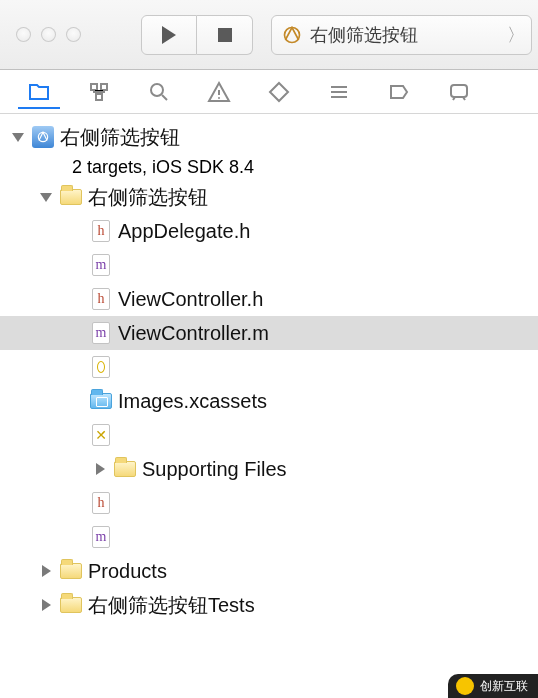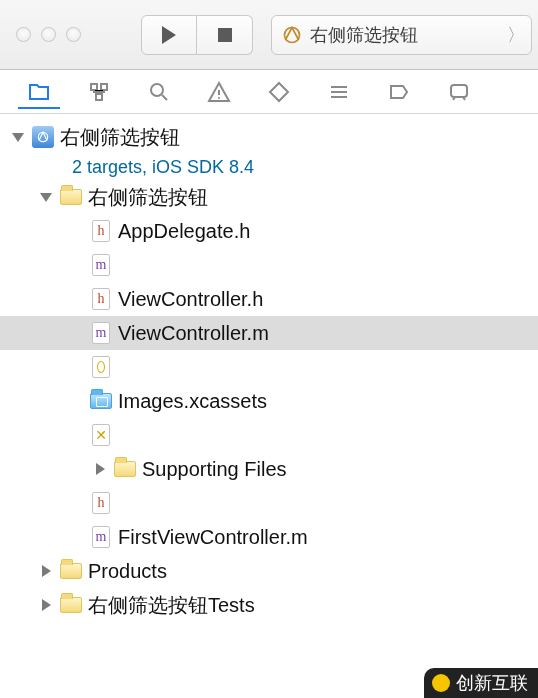--- a/index.html
+++ b/index.html
@@ -47,21 +47,21 @@
 
   
   .tree { padding-top: 6px; font-size: 20px; color: #111; }
   .row { display: flex; align-items: center; height: 34px; white-space: nowrap; }
   .row.selected { background: #dcdcdc; }
   .disclosure { width: 16px; height: 16px; margin-right: 2px; display: inline-flex; align-items: center; justify-content: center; }
   .tri-right { width: 0; height: 0; border-left: 9px solid #7a7a7a; border-top: 6px solid transparent; border-bottom: 6px solid transparent; }
   .tri-down { width: 0; height: 0; border-top: 9px solid #7a7a7a; border-left: 6px solid transparent; border-right: 6px solid transparent; }
   .ico { width: 22px; height: 22px; margin: 0 6px 0 4px; display: inline-flex; align-items: center; justify-content: center; flex-shrink: 0; }
   .label { }
-  .subtitle { font-size: 18px; color: #0369a1; }
+  .subtitle { font-size: 18px; color: #000000; }
 
   
   .lv0 { padding-left: 10px; }
   .lv1 { padding-left: 38px; }
   .lv2 { padding-left: 86px; }
 
   
   .folder { width: 22px; height: 16px; border-radius: 2px; background: linear-gradient(#fff4c8, #f5d97a); border: 1px solid #e0c45d; position: relative; }
   .folder::before { content:""; position:absolute; top:-5px; left:0; width:10px; height:5px; background:#f5d97a; border:1px solid #e0c45d; border-bottom:none; border-radius:2px 2px 0 0; }
   .proj { width: 22px; height: 22px; border-radius: 3px; background: linear-gradient(#9fcaf4, #3e86d6); display:flex; align-items:center; justify-content:center; }
@@ -72,21 +72,21 @@
   .file.x { color: #caa400; }
   .sb { width: 18px; height: 22px; border: 1px solid #c3c3c3; border-radius: 2px; background:#fff; position:relative; }
   .sb::after { content:""; position:absolute; inset:4px; border:1px solid #d8b200; border-radius:50%; }
   .assets { width: 22px; height: 16px; border-radius: 2px; background: linear-gradient(#bfe6ff, #62b7ee); border: 1px solid #4aa3dc; position: relative; }
   .assets::before { content:""; position:absolute; top:-5px; left:0; width:10px; height:5px; background:#62b7ee; border:1px solid #4aa3dc; border-bottom:none; border-radius:2px 2px 0 0; }
   .assets::after { content:""; position:absolute; left:5px; top:3px; width:10px; height:8px; border:1px solid #fff; border-radius:1px; }
 
   
   .watermark {
     position:absolute; right:0; bottom:0; display:flex; align-items:center; gap:6px;
-    background:#222; color:#fff; font-size:18px; padding:3px 10px 3px 8px; border-radius:10px 0 0 0;
+    background:#222; color:#fff; font-size:12px; padding:3px 10px 3px 8px; border-radius:10px 0 0 0;
   }
   .wm-dot { width:18px; height:18px; border-radius:50%; background:#f7c400; display:inline-block; }
 </style>
 </head>
 <body>
 
 <div class="titlebar">
   <div class="traffic">
     <span class="dot"></span>
     <span class="dot"></span>
@@ -244,21 +244,20 @@
 
   <div class="row lv2">
     <span class="ico">
         <span class="file h">h</span>
       </span>
   </div>
   <div class="row lv2">
     <span class="ico">
         <span class="file m">m</span>
       </span>
-    <span class="label">FirstViewController.m</span>
   </div>
 
   <div class="row lv1">
     <span class="disclosure">
         <span class="tri-right"></span>
       </span>
     <span class="ico">
         <span class="folder"></span>
       </span>
     <span class="label">Products</span>

